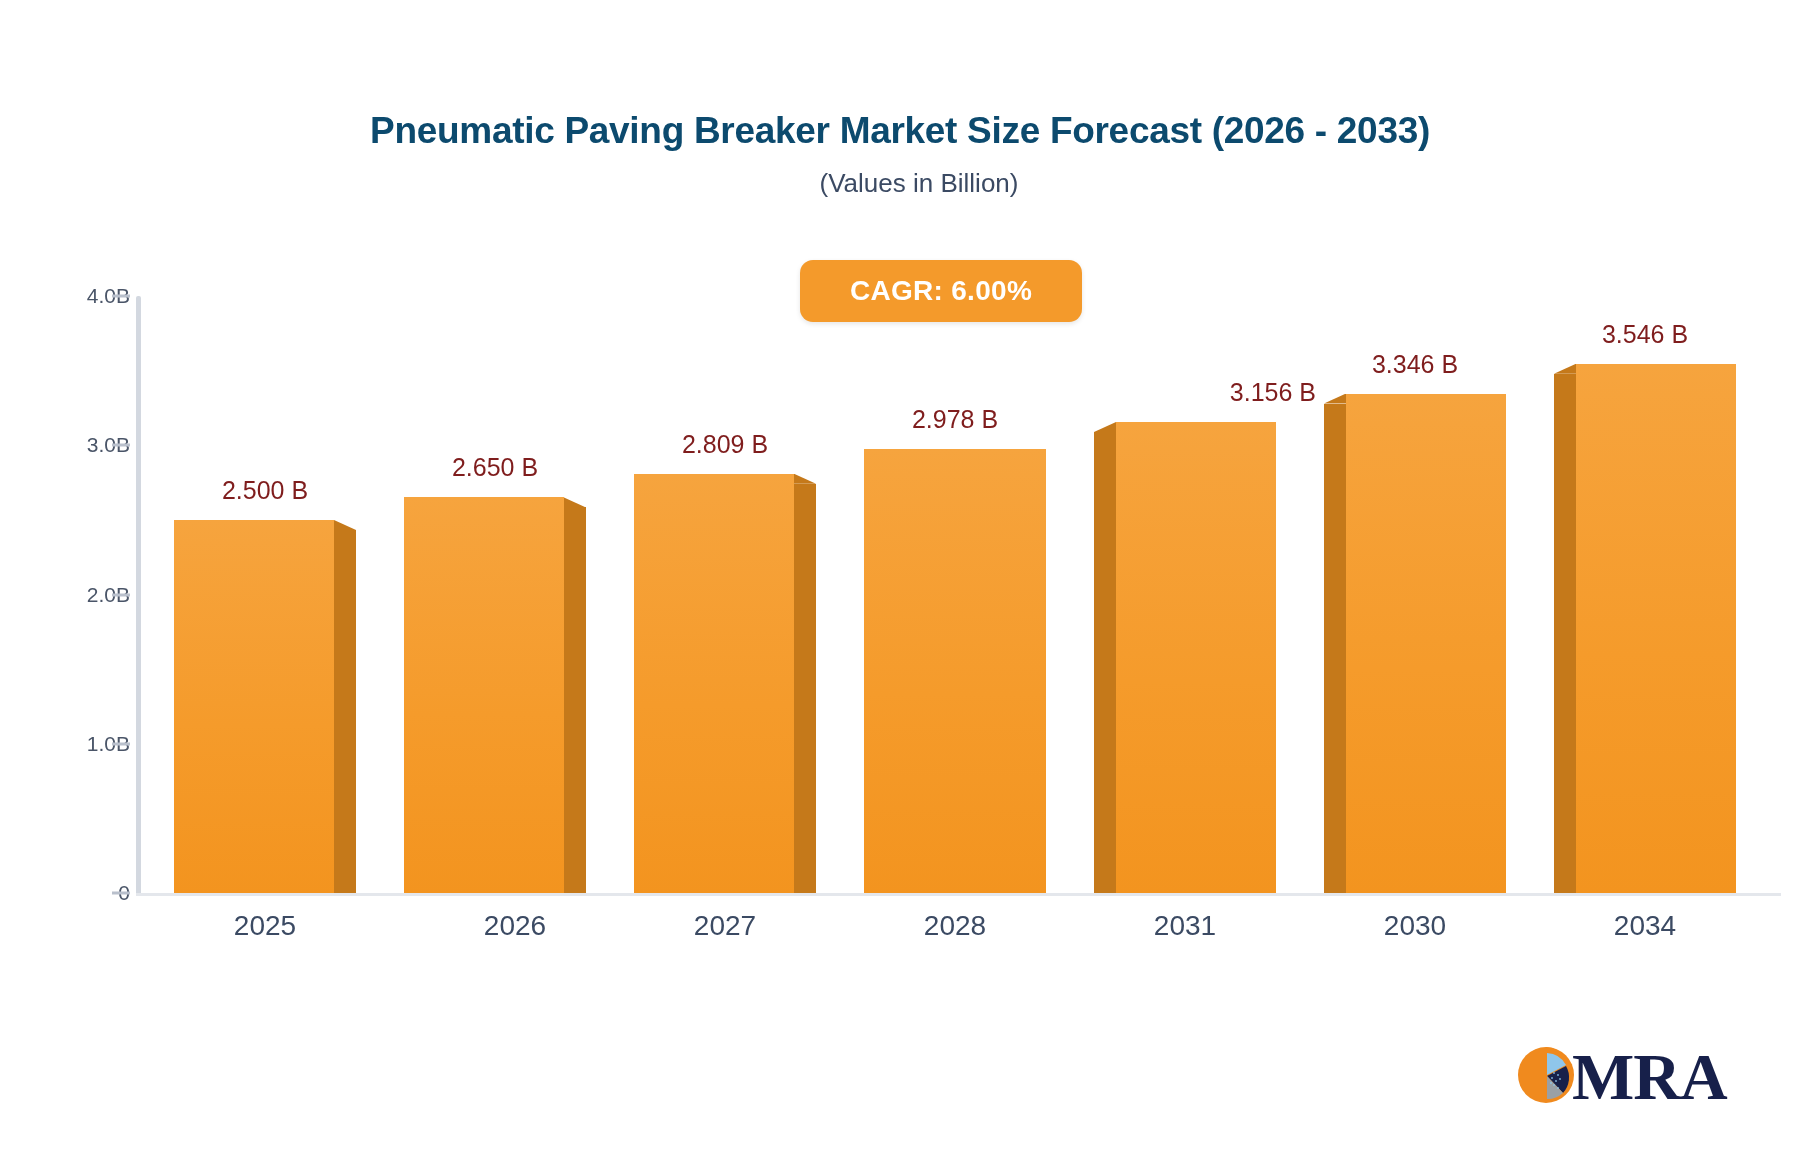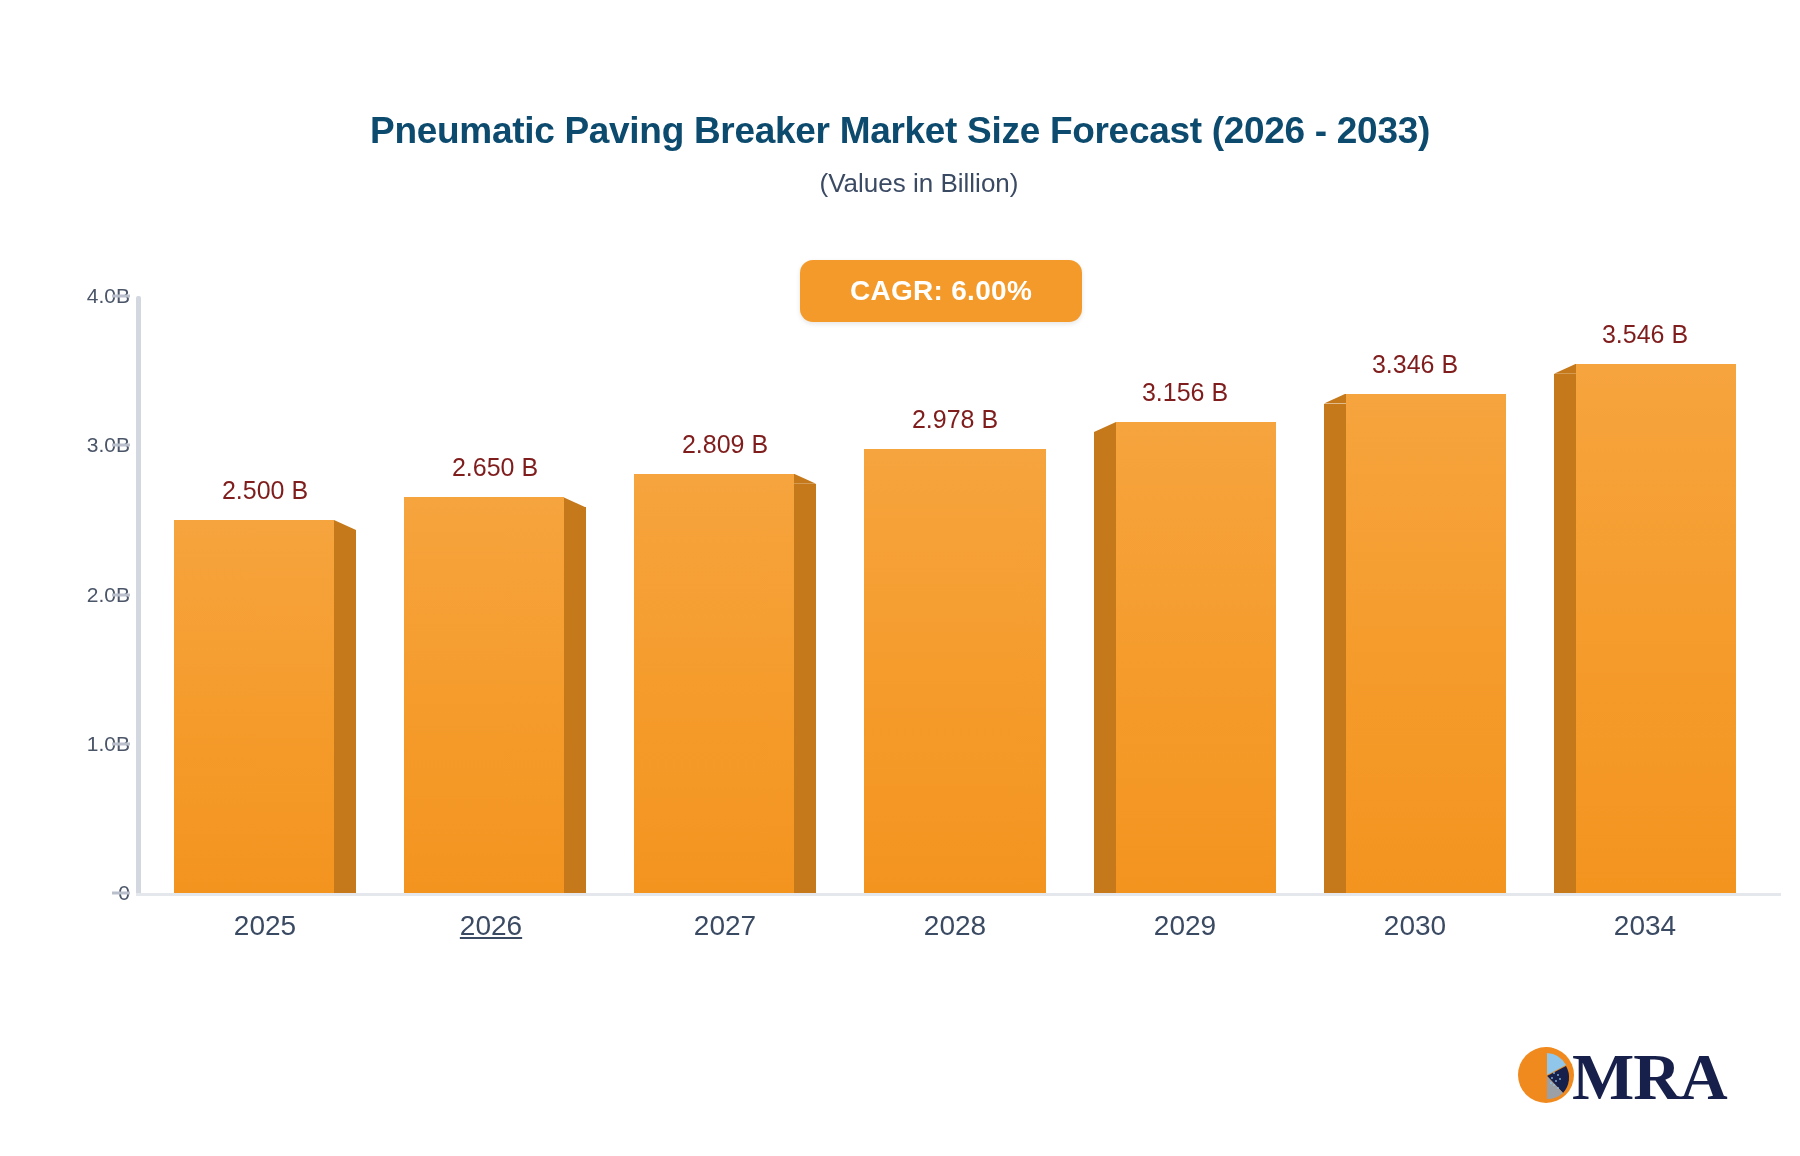--- a/index.html
+++ b/index.html
@@ -227,40 +227,40 @@
         <div class="bar-label" style="left: 594px; width: 262px; top: 429.757px;">2.809 B</div>
         <div class="bar-group" style="left: 864px; width: 182px; height: 444.466px; top: 448.533px;">
           <div class="bar-front" style="width: 182px; height: 444.466px; left: 0px;"></div>
         </div>
         <div class="bar-label" style="left: 824px; width: 262px; top: 404.533px;">2.978 B</div>
         <div class="bar-group" style="left: 1094px; width: 182px; height: 471.033px; top: 421.967px;">
           <div class="bar-front" style="width: 160px; height: 471.033px; left: 22px;"></div>
           <div class="bar-side bar-side-left" style="width: 22px; height: 461.033px;"></div>
           <div class="bar-top-bevel" style="width: 22px; height: 10px; top: 0px; position: absolute; left: 0px; clip-path: polygon(100% 0px, 100% 100%, 0px 100%); background: rgb(197, 121, 26);"></div>
         </div>
-        <div class="bar-label" style="left: 1054px; width: 262px; top: 377.967px;">3.156 B</div>
+        <div class="bar-label" style="left: 1054px; width: 262px; top: 377.967px; text-align: right;">3.156 B</div>
         <div class="bar-group" style="left: 1324px; width: 182px; height: 499.39px; top: 393.609px;">
           <div class="bar-front" style="width: 160px; height: 499.39px; left: 22px;"></div>
           <div class="bar-side bar-side-left" style="width: 22px; height: 489.39px;"></div>
           <div class="bar-top-bevel" style="width: 22px; height: 10px; top: 0px; position: absolute; left: 0px; clip-path: polygon(100% 0px, 100% 100%, 0px 100%); background: rgb(197, 121, 26);"></div>
         </div>
         <div class="bar-label" style="left: 1284px; width: 262px; top: 349.609px;">3.346 B</div>
         <div class="bar-group" style="left: 1554px; width: 182px; height: 529.24px; top: 363.76px;">
           <div class="bar-front" style="width: 160px; height: 529.24px; left: 22px;"></div>
           <div class="bar-side bar-side-left" style="width: 22px; height: 519.24px;"></div>
           <div class="bar-top-bevel" style="width: 22px; height: 10px; top: 0px; position: absolute; left: 0px; clip-path: polygon(100% 0px, 100% 100%, 0px 100%); background: rgb(197, 121, 26);"></div>
         </div>
         <div class="bar-label" style="left: 1514px; width: 262px; top: 319.76px;">3.546 B</div>
       </div>
     <div id="xlabels">
         <div class="x-label" style="left: 134px; width: 262px;">2025</div>
-        <div class="x-label" style="left: 360px; width: 262px; text-decoration: underline;">2026</div>
+        <div class="x-label" style="left: 384px; width: 262px;">2026</div>
         <div class="x-label" style="left: 594px; width: 262px;">2027</div>
         <div class="x-label" style="left: 824px; width: 262px;">2028</div>
-        <div class="x-label" style="left: 1054px; width: 262px;">2029</div>
+        <div class="x-label" style="left: 1054px; width: 262px;">2031</div>
         <div class="x-label" style="left: 1284px; width: 262px;">2030</div>
         <div class="x-label" style="left: 1514px; width: 262px;">2034</div>
       </div>
   </div>
 
   <div class="logo">
     <svg class="logo-mark" viewBox="0 0 64 64">
       <circle cx="30" cy="30" r="28" fill="#F08A1E"></circle>
       <path d="M30 30 L30 2 A28 28 0 0 1 52 16 Z" fill="#F08A1E"></path>
       <path d="M31 30 L31 8 A23 23 0 0 1 50 20 Z" fill="#8FC6EA"></path>

